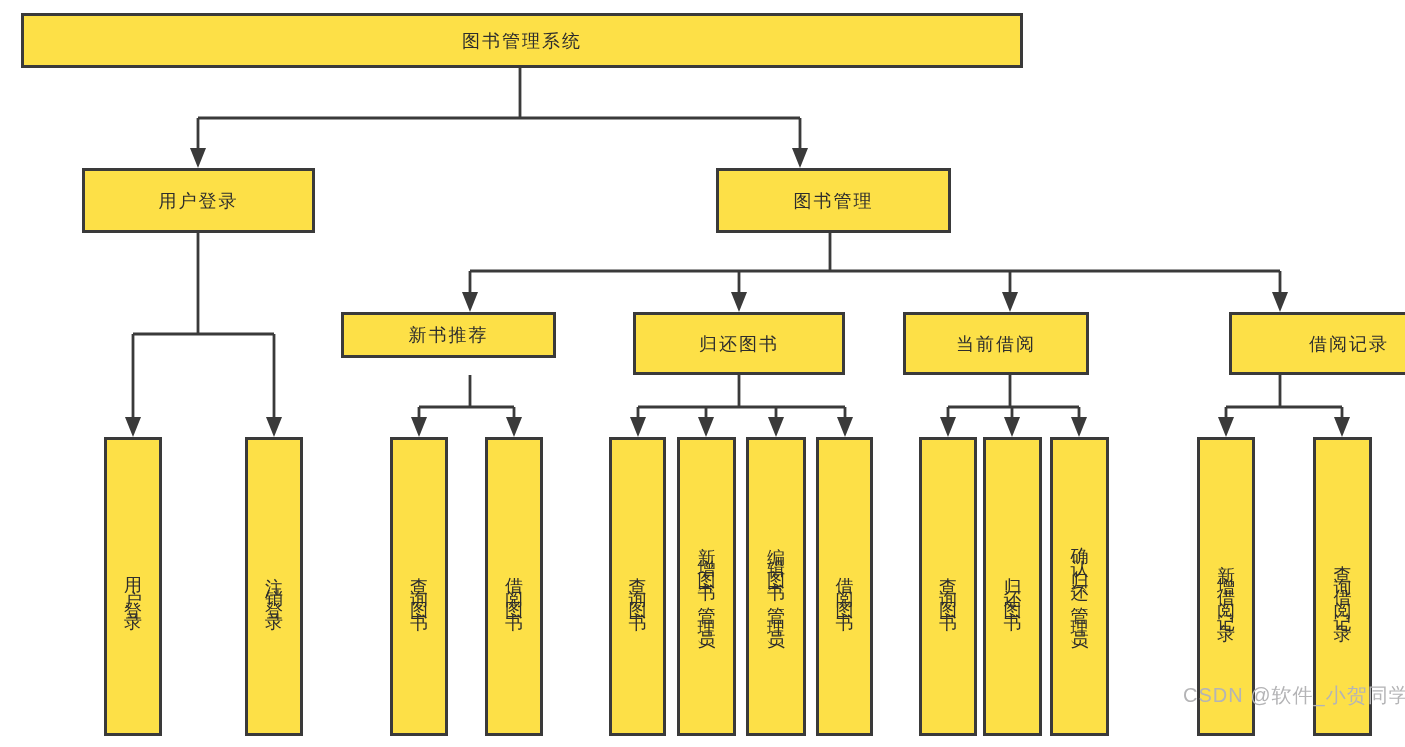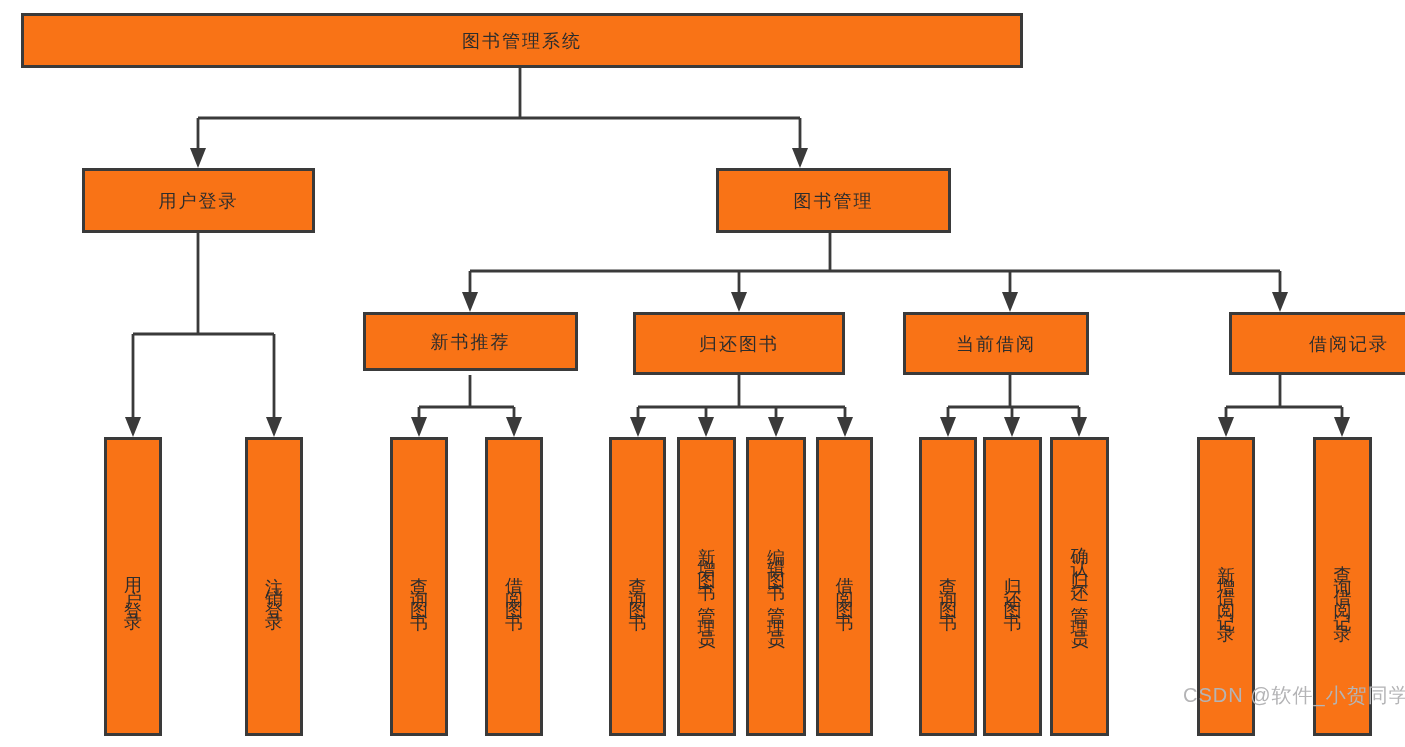--- a/index.html
+++ b/index.html
@@ -5,21 +5,21 @@
   html,body{margin:0;padding:0;background:#ffffff;}
   #canvas{
     position:relative;width:1405px;height:747px;overflow:hidden;
     background:#ffffff;
     font-family:"Liberation Sans","DejaVu Sans",sans-serif;
     color:#2d2d2d;
   }
   #wires{position:absolute;left:0;top:0;z-index:1;}
   .node{
     position:absolute;z-index:2;box-sizing:border-box;
-    background:#f97316;border:3px solid #3a3a3a;
+    background:#fde047;border:3px solid #3a3a3a;
     display:flex;align-items:center;justify-content:center;
   }
   .hbox{font-size:18px;letter-spacing:2px;}
   .vbox span{
     writing-mode:vertical-lr;text-orientation:mixed;
     font-size:18px;letter-spacing:12px;line-height:1;
     display:block;
   }
   #watermark{
     position:absolute;z-index:3;left:1183px;top:682px;width:215px;
@@ -96,21 +96,21 @@
       <polygon points="1218,417 1234,417 1226,437"></polygon>
       <polygon points="1334,417 1350,417 1342,437"></polygon>
     </g>
   </svg>
 
   <div class="node hbox" style="left:21px;top:13px;width:1002px;height:55px;">图书管理系统</div>
 
   <div class="node hbox" style="left:82px;top:168px;width:233px;height:65px;">用户登录</div>
   <div class="node hbox" style="left:716px;top:168px;width:235px;height:65px;">图书管理</div>
 
-  <div class="node hbox" style="left:363px;top:312px;width:215px;height:59px;text-align:right;">新书推荐</div>
+  <div class="node hbox" style="left:341px;top:312px;width:215px;height:46px;text-align:right;">新书推荐</div>
   <div class="node hbox" style="left:633px;top:312px;width:212px;height:63px;">归还图书</div>
   <div class="node hbox" style="left:903px;top:312px;width:186px;height:63px;">当前借阅</div>
   <div class="node hbox" style="left:1229px;top:312px;width:240px;height:63px;">借阅记录</div>
 
   <div class="node vbox" style="left:104px;top:437px;width:58px;height:299px;">
     <span>用户登录</span>
     </div>
   <div class="node vbox" style="left:245px;top:437px;width:58px;height:299px;">
     <span>注销登录</span>
     </div>

